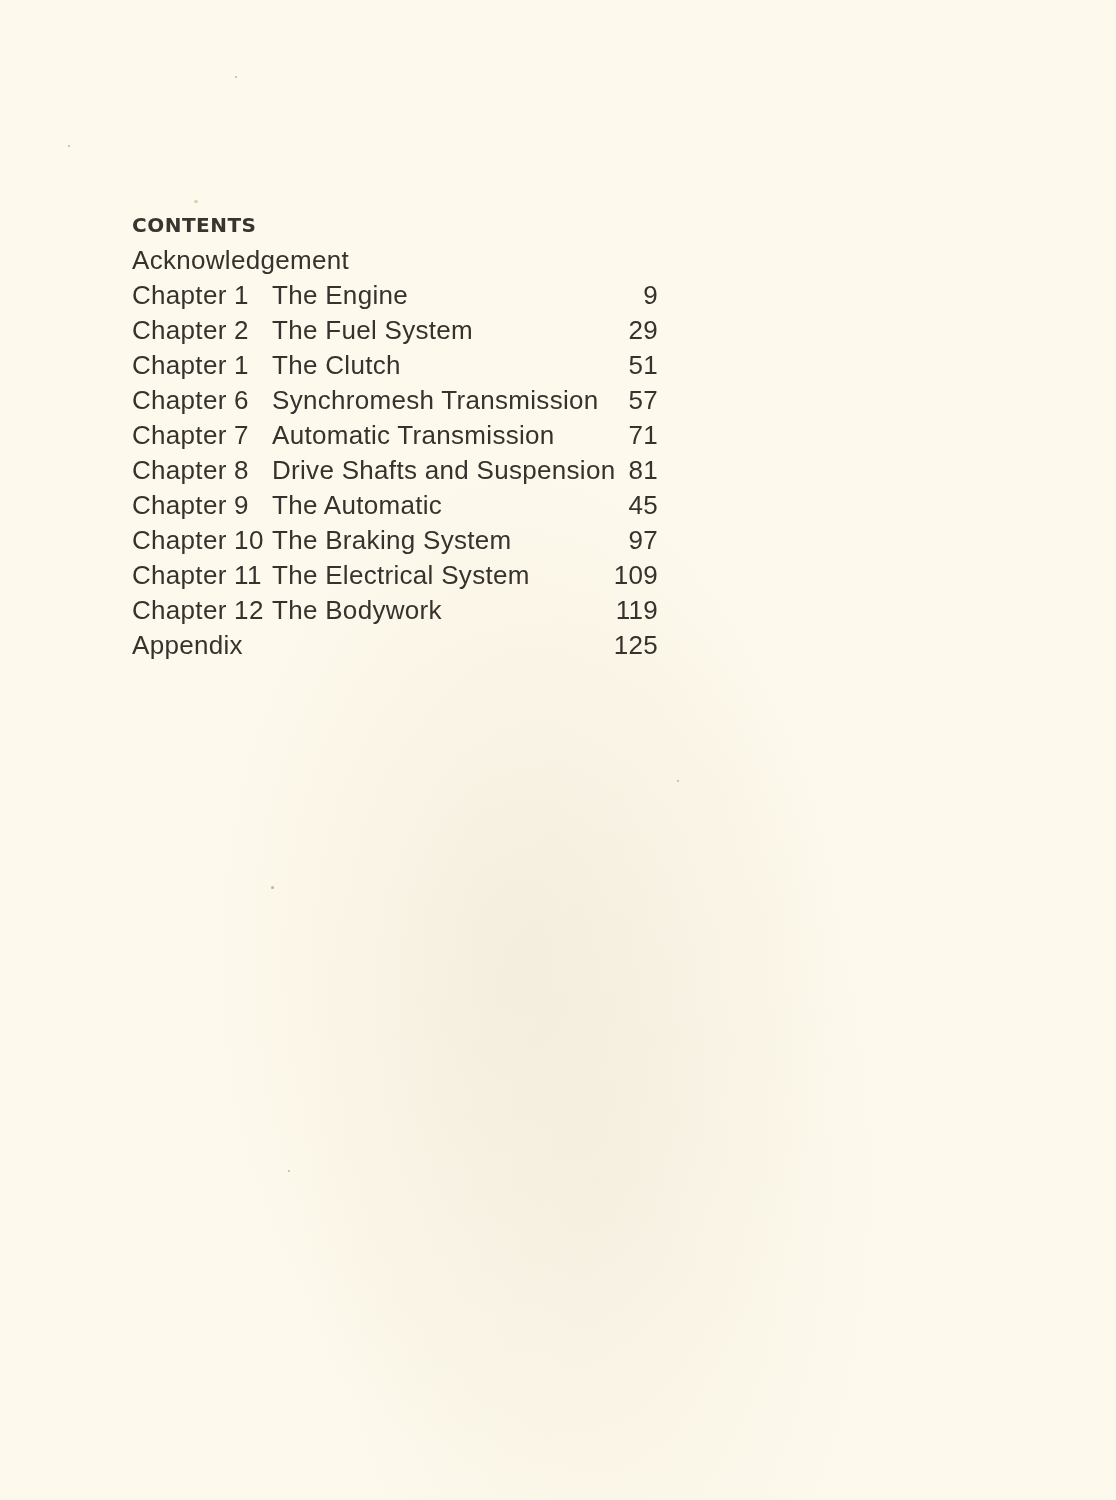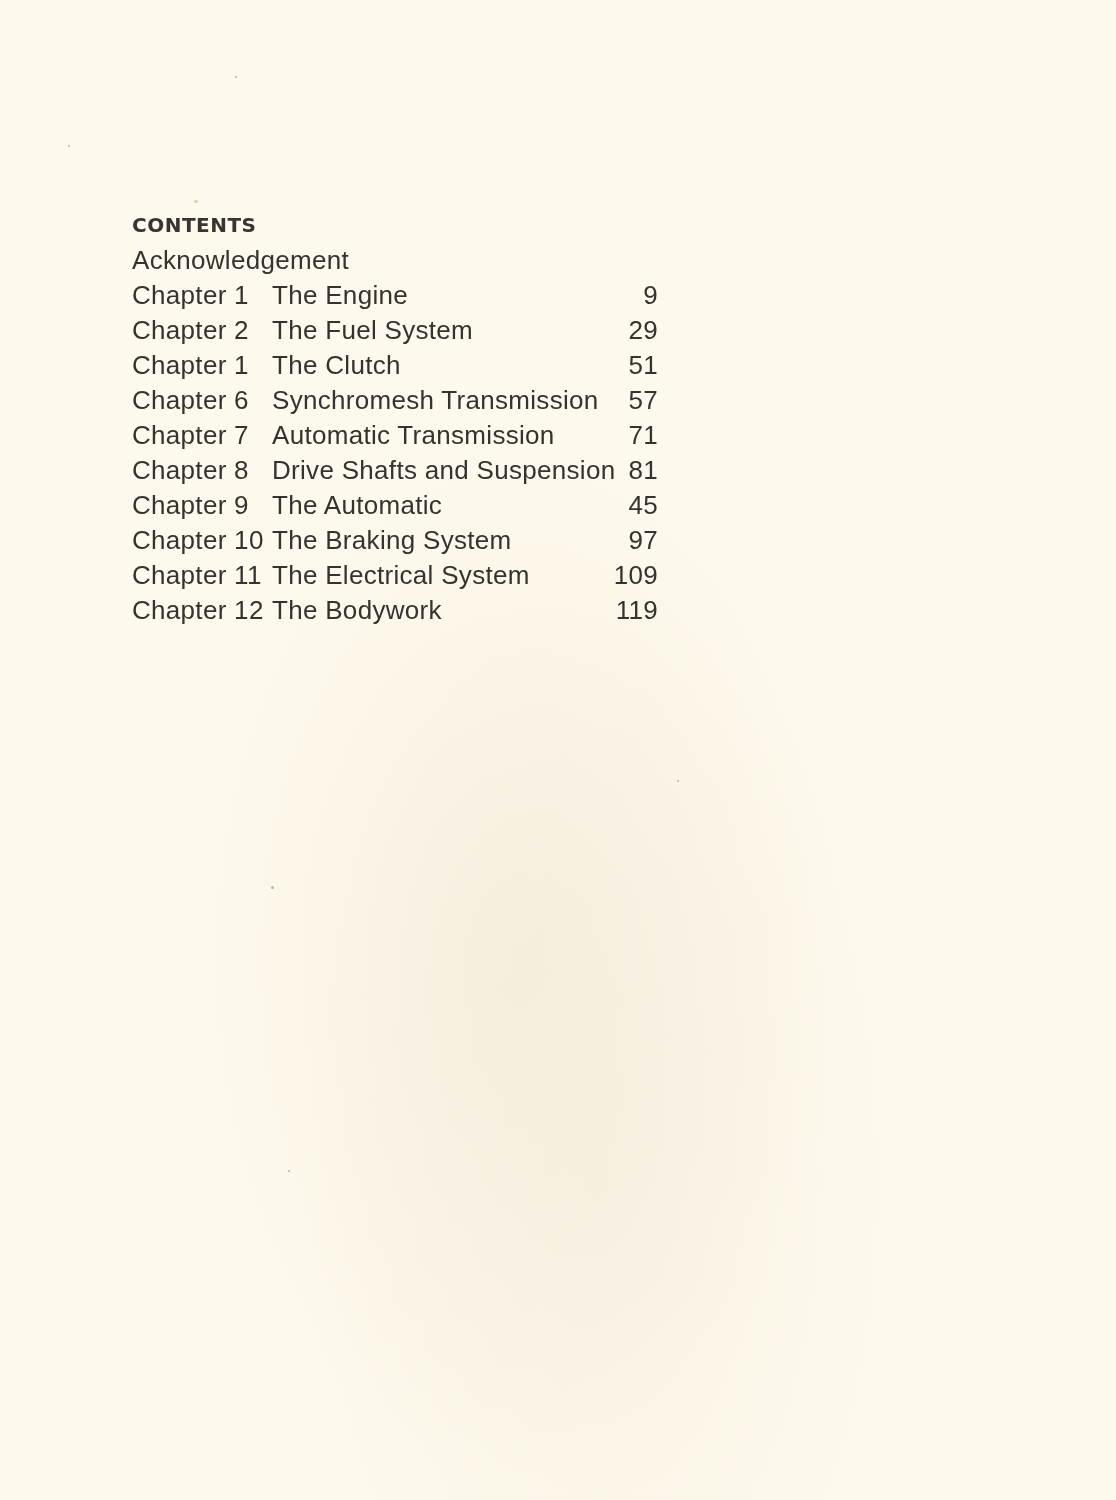--- a/index.html
+++ b/index.html
@@ -134,14 +134,18 @@
       <span class="label">Chapter 11</span>
       <span class="title">The Electrical System</span>
       <span class="page-num">109</span>
     </div>
     <div class="row">
       <span class="label">Chapter 12</span>
       <span class="title">The Bodywork</span>
       <span class="page-num">119</span>
     </div>
 
+    <div class="row">
+      <span class="label">Appendix</span>
+      <span class="page-num">125</span>
+    </div>
   </div>
 </div>
 
 </body></html>

